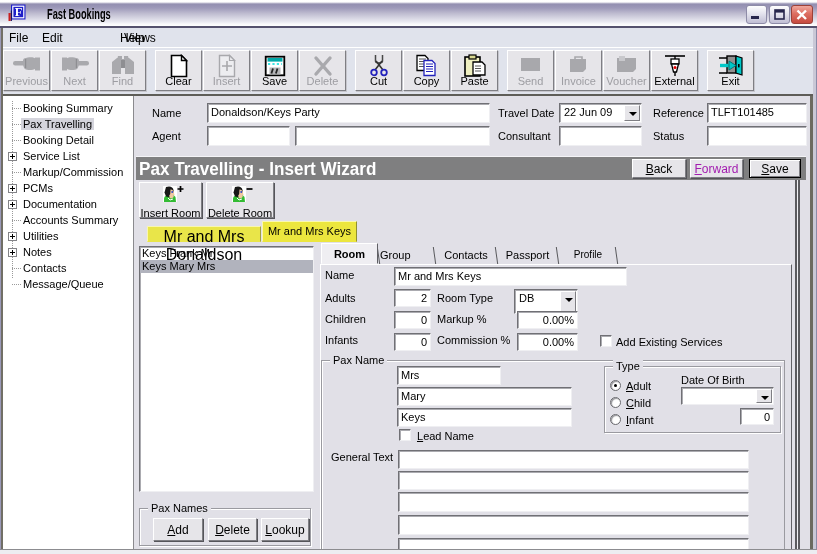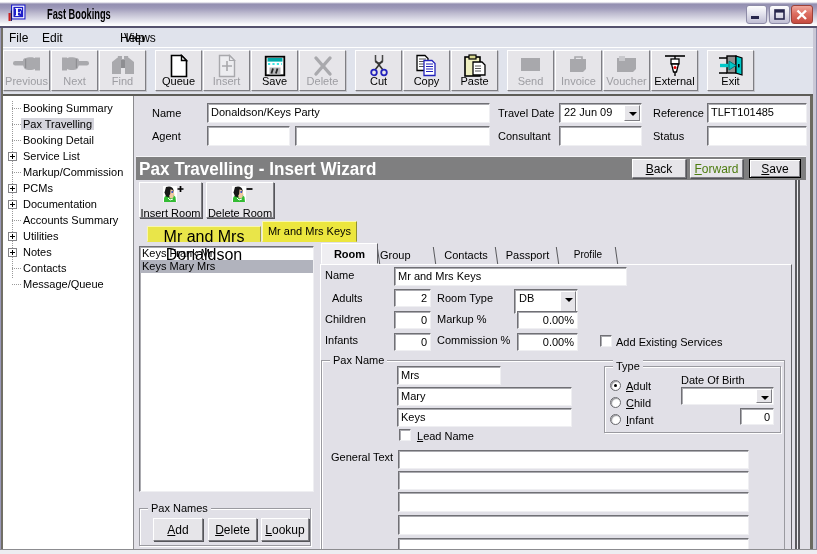--- a/index.html
+++ b/index.html
@@ -39,21 +39,21 @@
 #main { left:133px; top:0; width:677px; height:453px; }
 
 .input { position:absolute; background:#FFFFFF; border:1px solid; border-color:#707075 #EFEFF2 #EFEFF2 #707075; box-shadow:inset 1px 1px 0 #ABABB0; font-size:11px; padding:2px 3px 0 3px; white-space:nowrap; overflow:hidden; }
 .input.num { text-align:right; }
 .lab { position:absolute; font-size:11px; white-space:nowrap; }
 .combo { position:absolute; background:#FFFFFF; border:1px solid; border-color:#707075 #EFEFF2 #EFEFF2 #707075; box-shadow:inset 1px 1px 0 #ABABB0; }
 .combo .txt { position:absolute; left:4px; top:2px; font-size:11px; }
 .combo .db { position:absolute; right:1px; top:1px; bottom:1px; width:16px; background:#E6E5E9; border:1px solid; border-color:#FFFFFF #7E7E83 #7E7E83 #FFFFFF; }
 .combo .db:before { content:""; position:absolute; left:4px; top:6px; border-left:4px solid transparent; border-right:4px solid transparent; border-top:4px solid #000; }
 .btn { position:absolute; background:#E6E5E9; border:1px solid; border-color:#FFFFFF #7E7E83 #7E7E83 #FFFFFF; box-shadow:1px 1px 0 #55555A; font-size:12px; text-align:center; white-space:nowrap; }
-.btn.dis { color:#4d7c0f; }
+.btn.dis { color:#a21caf; }
 .gbox { position:absolute; border:1px solid #9A9AA0; box-shadow:inset 1px 1px 0 #FFFFFF, 1px 1px 0 #FFFFFF; }
 .gbox .glab { position:absolute; top:-7px; left:8px; background:#E1E0E7; padding:0 3px; font-size:11px; }
 .cb { position:absolute; width:12px; height:12px; background:#FFFFFF; border:1px solid; border-color:#707075 #EFEFF2 #EFEFF2 #707075; box-shadow:inset 1px 1px 0 #ABABB0; }
 .radio { position:absolute; width:11px; height:11px; background:#FFFFFF; border:1px solid #6A6A6F; border-radius:50%; box-shadow:inset 1px 1px 1px rgba(60,60,70,.55); }
 .radio.sel:before { content:""; position:absolute; left:3px; top:3px; width:3px; height:3px; border-radius:50%; background:#000; }
 </style>
 </head>
 <body>
 
 <div class="abs" id="titlebar"></div>
@@ -121,21 +121,21 @@
           <rect x="11" y="6" width="4" height="8" fill="#8E8E92"></rect>
         </g>
       </svg>
       <div class="lbl">Find</div>
     </div>
   <div class="abs tbtn" style="left:152px">
       <svg width="24" height="24" viewBox="0 0 24 24">
         <path d="M4.5 1.5 h10 l5 5 v16 h-15 z" fill="#FFFFFF" stroke="#000" stroke-width="1.6"></path>
         <path d="M14.5 1.5 v5 h5 z" fill="#FFFFFF" stroke="#000" stroke-width="1.4"></path>
       </svg>
-      <div class="lbl">Queue</div>
+      <div class="lbl">Clear</div>
     </div>
   <div class="abs tbtn dis" style="left:200px">
       <svg width="24" height="24" viewBox="0 0 24 24">
         <path d="M4.5 1.5 h10 l5 5 v16 h-15 z" fill="#EDEDF0" stroke="#A8A8AC" stroke-width="1.4"></path>
         <path d="M14.5 1.5 v5 h5 z" fill="#EDEDF0" stroke="#A8A8AC" stroke-width="1.2"></path>
         <path d="M12 7 v10 M7 12 h10" stroke="#A8A8AC" stroke-width="1.6"></path>
       </svg>
       <div class="lbl">Insert</div>
     </div>
   <div class="abs tbtn" style="left:248px">
@@ -359,21 +359,21 @@
         <div class="abs" style="left:178px;top:3px;width:59px;height:18px;text-align:center;padding-top:3px;font-size:11px;">Passport</div>
         <div class="abs" style="left:239px;top:3px;width:58px;height:18px;text-align:center;padding-top:3px;font-size:10px;">Profile</div>
         <div class="abs" style="left:58px;top:4px;width:1px;height:17px;background:#58585C;transform:skewX(8deg);"></div>
         <div class="abs" style="left:114px;top:4px;width:1px;height:17px;background:#58585C;transform:skewX(8deg);"></div>
         <div class="abs" style="left:176px;top:4px;width:1px;height:17px;background:#58585C;transform:skewX(8deg);"></div>
         <div class="abs" style="left:237px;top:4px;width:1px;height:17px;background:#58585C;transform:skewX(8deg);"></div>
         <div class="abs" style="left:296px;top:4px;width:1px;height:17px;background:#58585C;transform:skewX(8deg);"></div>
         <div class="abs" id="tabpage" style="left:0px;top:21px;width:472px;height:285px;border-top:1px solid #FFFFFF;border-left:1px solid #FFFFFF;border-right:1px solid #606065;">
           <div class="lab" style="left:4px;top:4px;">Name</div>
           <div class="input" style="left:73px;top:2px;width:233px;height:19px;">Mr and Mrs Keys</div>
-          <div class="lab" style="left:11px;top:27px;text-align:center;">Adults</div>
+          <div class="lab" style="left:4px;top:27px;text-align:center;">Adults</div>
           <div class="input num" style="left:73px;top:24px;width:37px;height:18px;">2</div>
           <div class="lab" style="left:116px;top:27px;">Room Type</div>
           <div class="combo" style="left:193px;top:24px;width:64px;height:25px;">
               <div class="txt">DB</div>
               <div class="db"></div>
             </div>
           <div class="lab" style="left:116px;top:48px;">Markup %</div>
           <div class="lab" style="left:4px;top:48px;">Children</div>
           <div class="input num" style="left:73px;top:46px;width:37px;height:18px;">0</div>
           <div class="input num" style="left:196px;top:46px;width:61px;height:18px;">0.00%</div>

